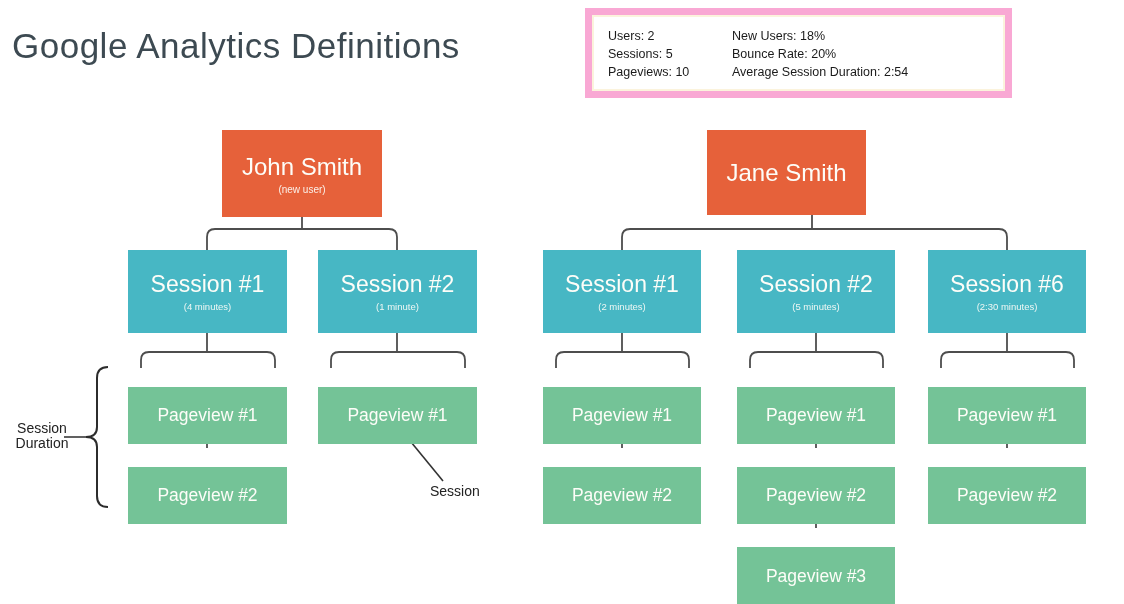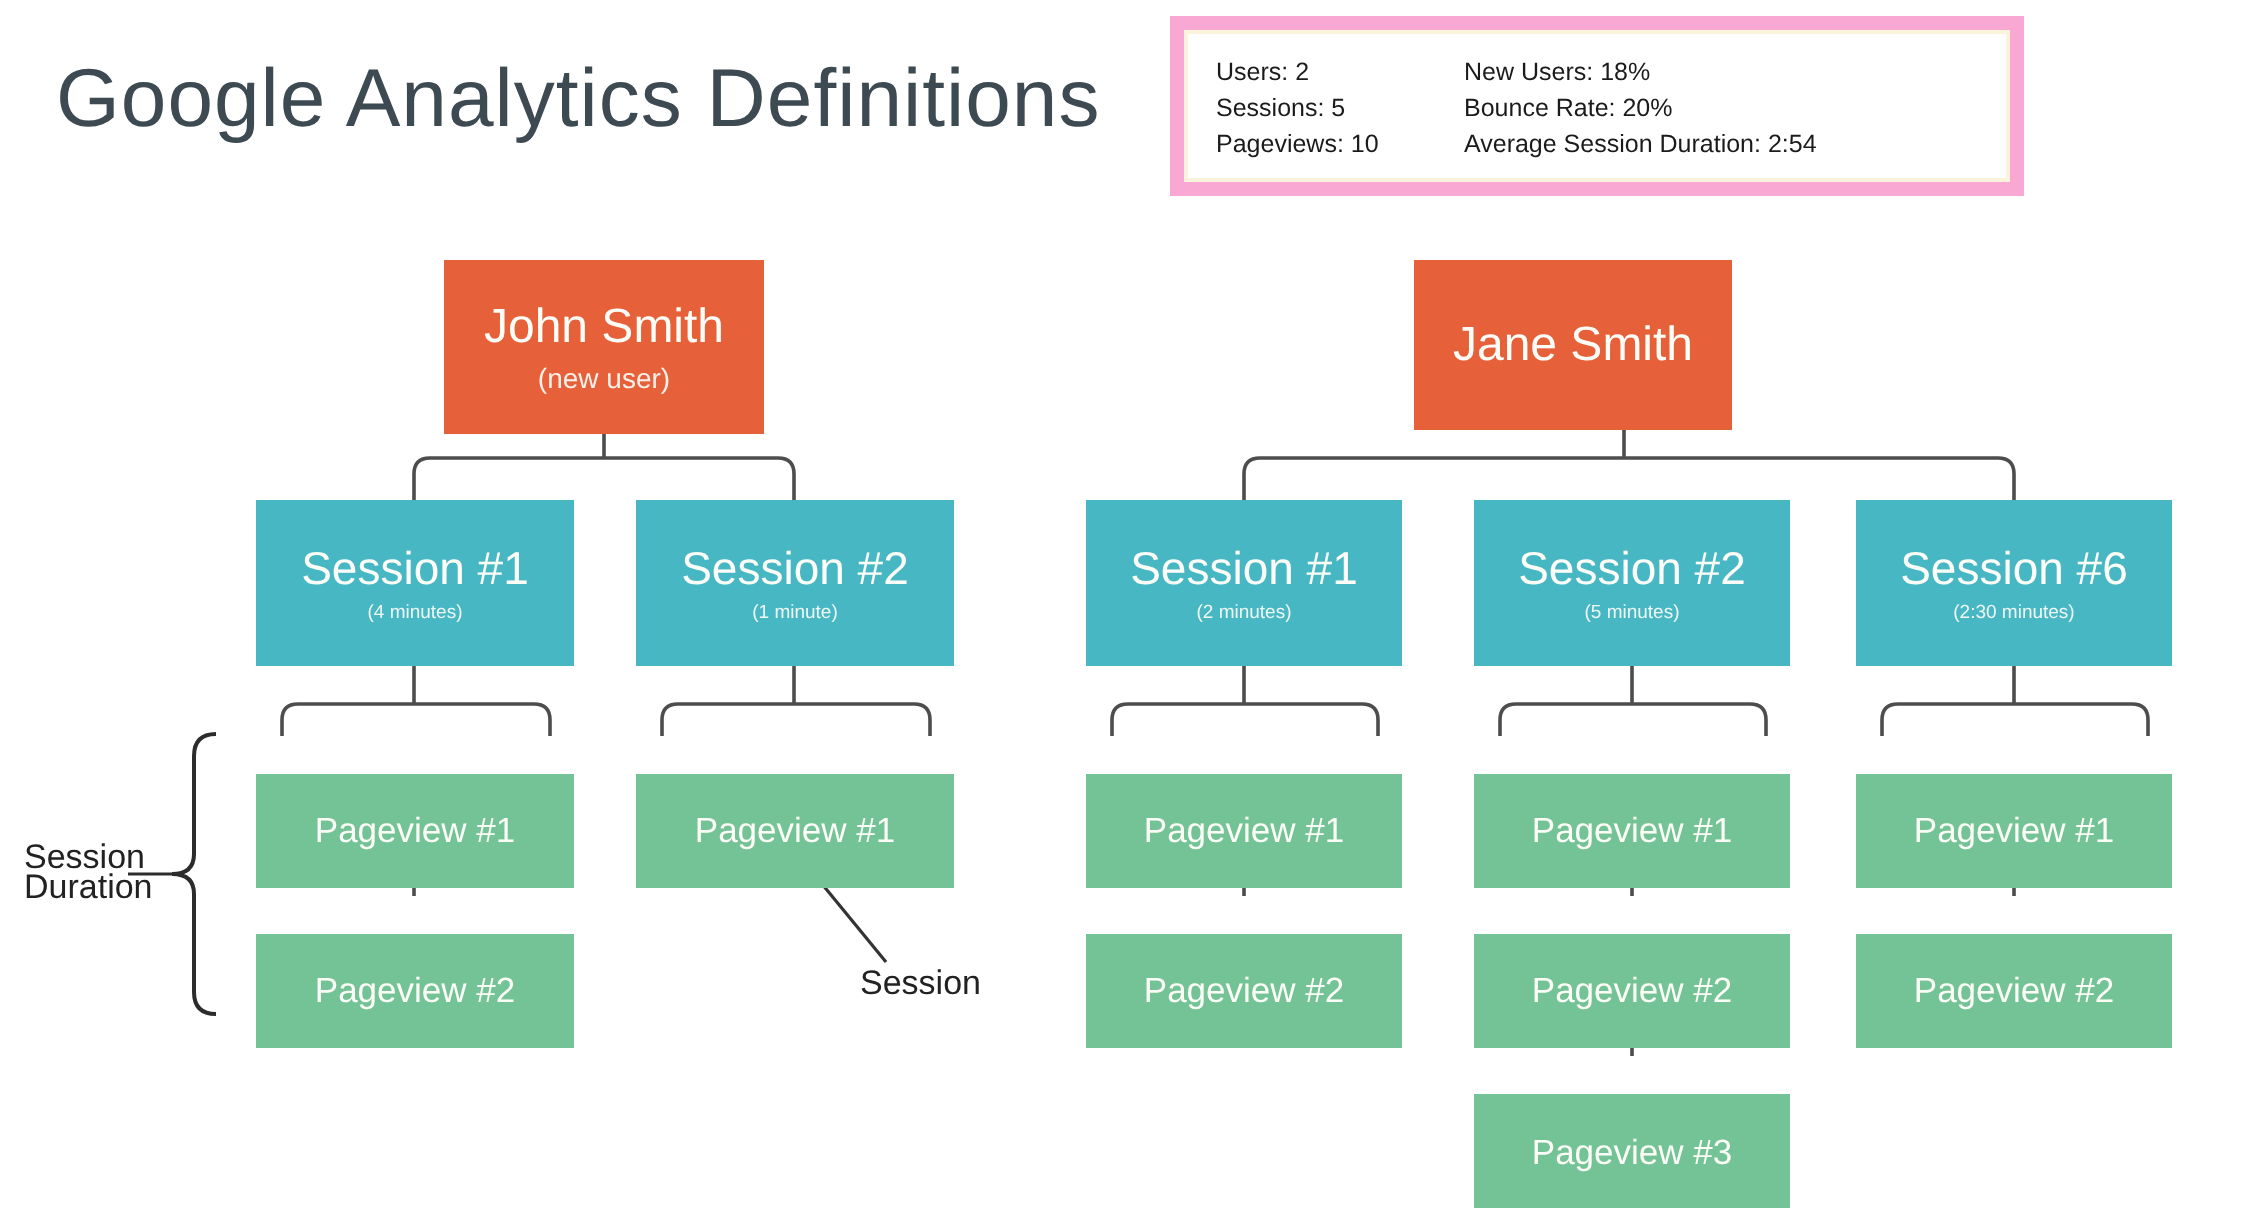--- a/index.html
+++ b/index.html
@@ -1,52 +1,52 @@
 <!DOCTYPE html>
 <html><head>
 <meta charset="utf-8">
 <style>
   html,body{margin:0;padding:0;background:#ffffff;}
   .canvas{
     position:relative;width:1124px;height:604px;background:#ffffff;overflow:hidden;
     font-family:"Liberation Sans", sans-serif;
   }
   .page-title{
-    position:absolute;left:28px;top:26px;font-size:41px;font-weight:400;
+    position:absolute;left:12px;top:26px;font-size:35px;font-weight:400;
     color:#3D4A52;letter-spacing:0.5px;
   }
   .stats-box{
     position:absolute;left:585px;top:8px;width:413px;height:76px;
     border:7px solid #f9a8d4;box-shadow:inset 0 0 0 2px #FBF3DC;background:#ffffff;
   }
   .stats-col{position:absolute;top:12px;font-size:12.5px;line-height:18px;color:#1b1b1b;}
   .stats-col.c1{left:16px;}
   .stats-col.c2{left:140px;}
   .box{position:absolute;display:flex;flex-direction:column;align-items:center;justify-content:center;color:#fdfdf8;text-align:center;}
   .user{background:#E6613A;}
   .session{background:#47B7C4;}
   .pageview{background:#74C397;margin-top:19px;}
   .name{font-size:24px;}
-  .note{font-size:14px;margin-top:3px;opacity:.92;}
+  .note{font-size:10px;margin-top:3px;opacity:.92;}
   .slabel{font-size:23px;}
   .sdur{font-size:9.5px;margin-top:3px;opacity:.92;}
   .pvlabel{font-size:17.5px;}
   
   .c-j1{left:128px;width:159px;} .c-j2{left:318px;width:159px;}
   .c-a1{left:543px;width:158px;} .c-a2{left:737px;width:158px;} .c-a3{left:928px;width:158px;}
   
   .r-sess{top:250px;height:83px;}
   .r-pv1{top:368px;height:57px;}
   .r-pv2{top:448px;height:57px;}
   .r-pv3{top:528px;height:58px;}
   .john-box{left:222px;top:130px;width:160px;height:87px;}
   .jane-box{left:707px;top:130px;width:159px;height:85px;}
   .overlay{position:absolute;left:0;top:0;width:1124px;height:604px;pointer-events:none;}
   .side-label{
-    position:absolute;font-size:17px;line-height:15px;color:#222222;text-align:center;
+    position:absolute;font-size:14px;line-height:15px;color:#222222;text-align:center;
   }
   .sess-dur-label{left:12px;top:421px;width:60px;}
   .bounce-label{left:430px;top:484px;width:52px;text-align:left;}
 </style>
 </head>
 <body>
 
 <div class="canvas">
 
   <svg class="overlay" viewBox="0 0 1124 604">

